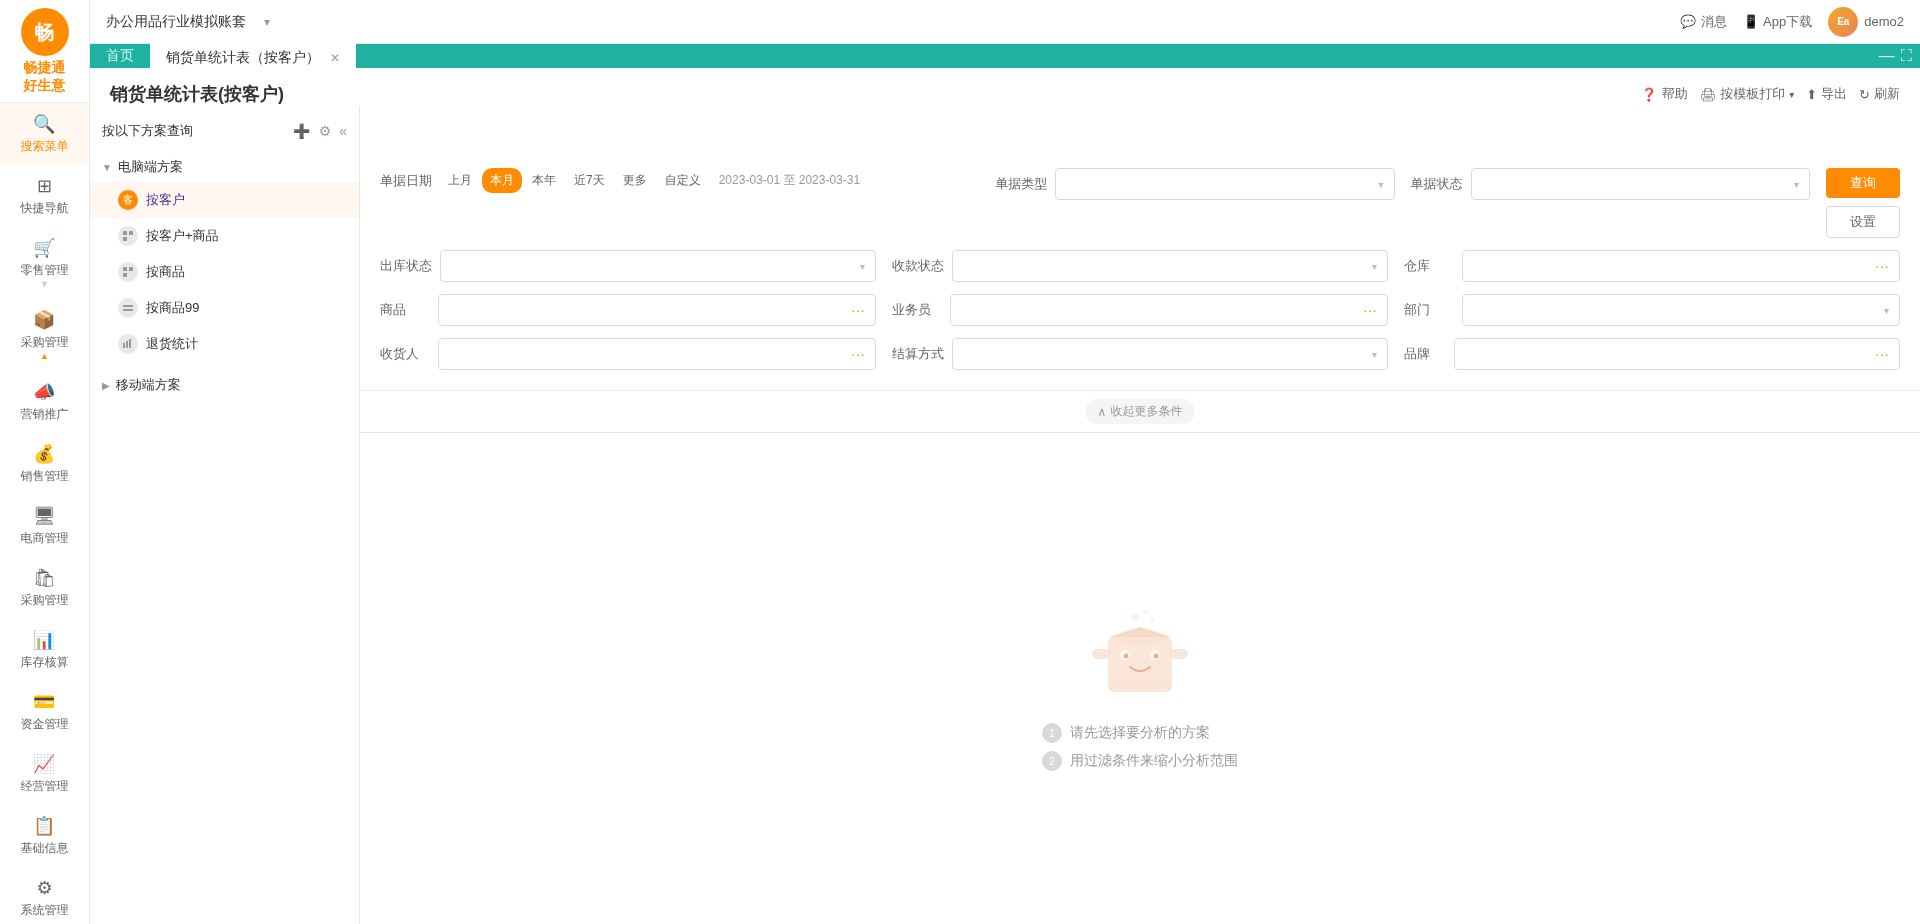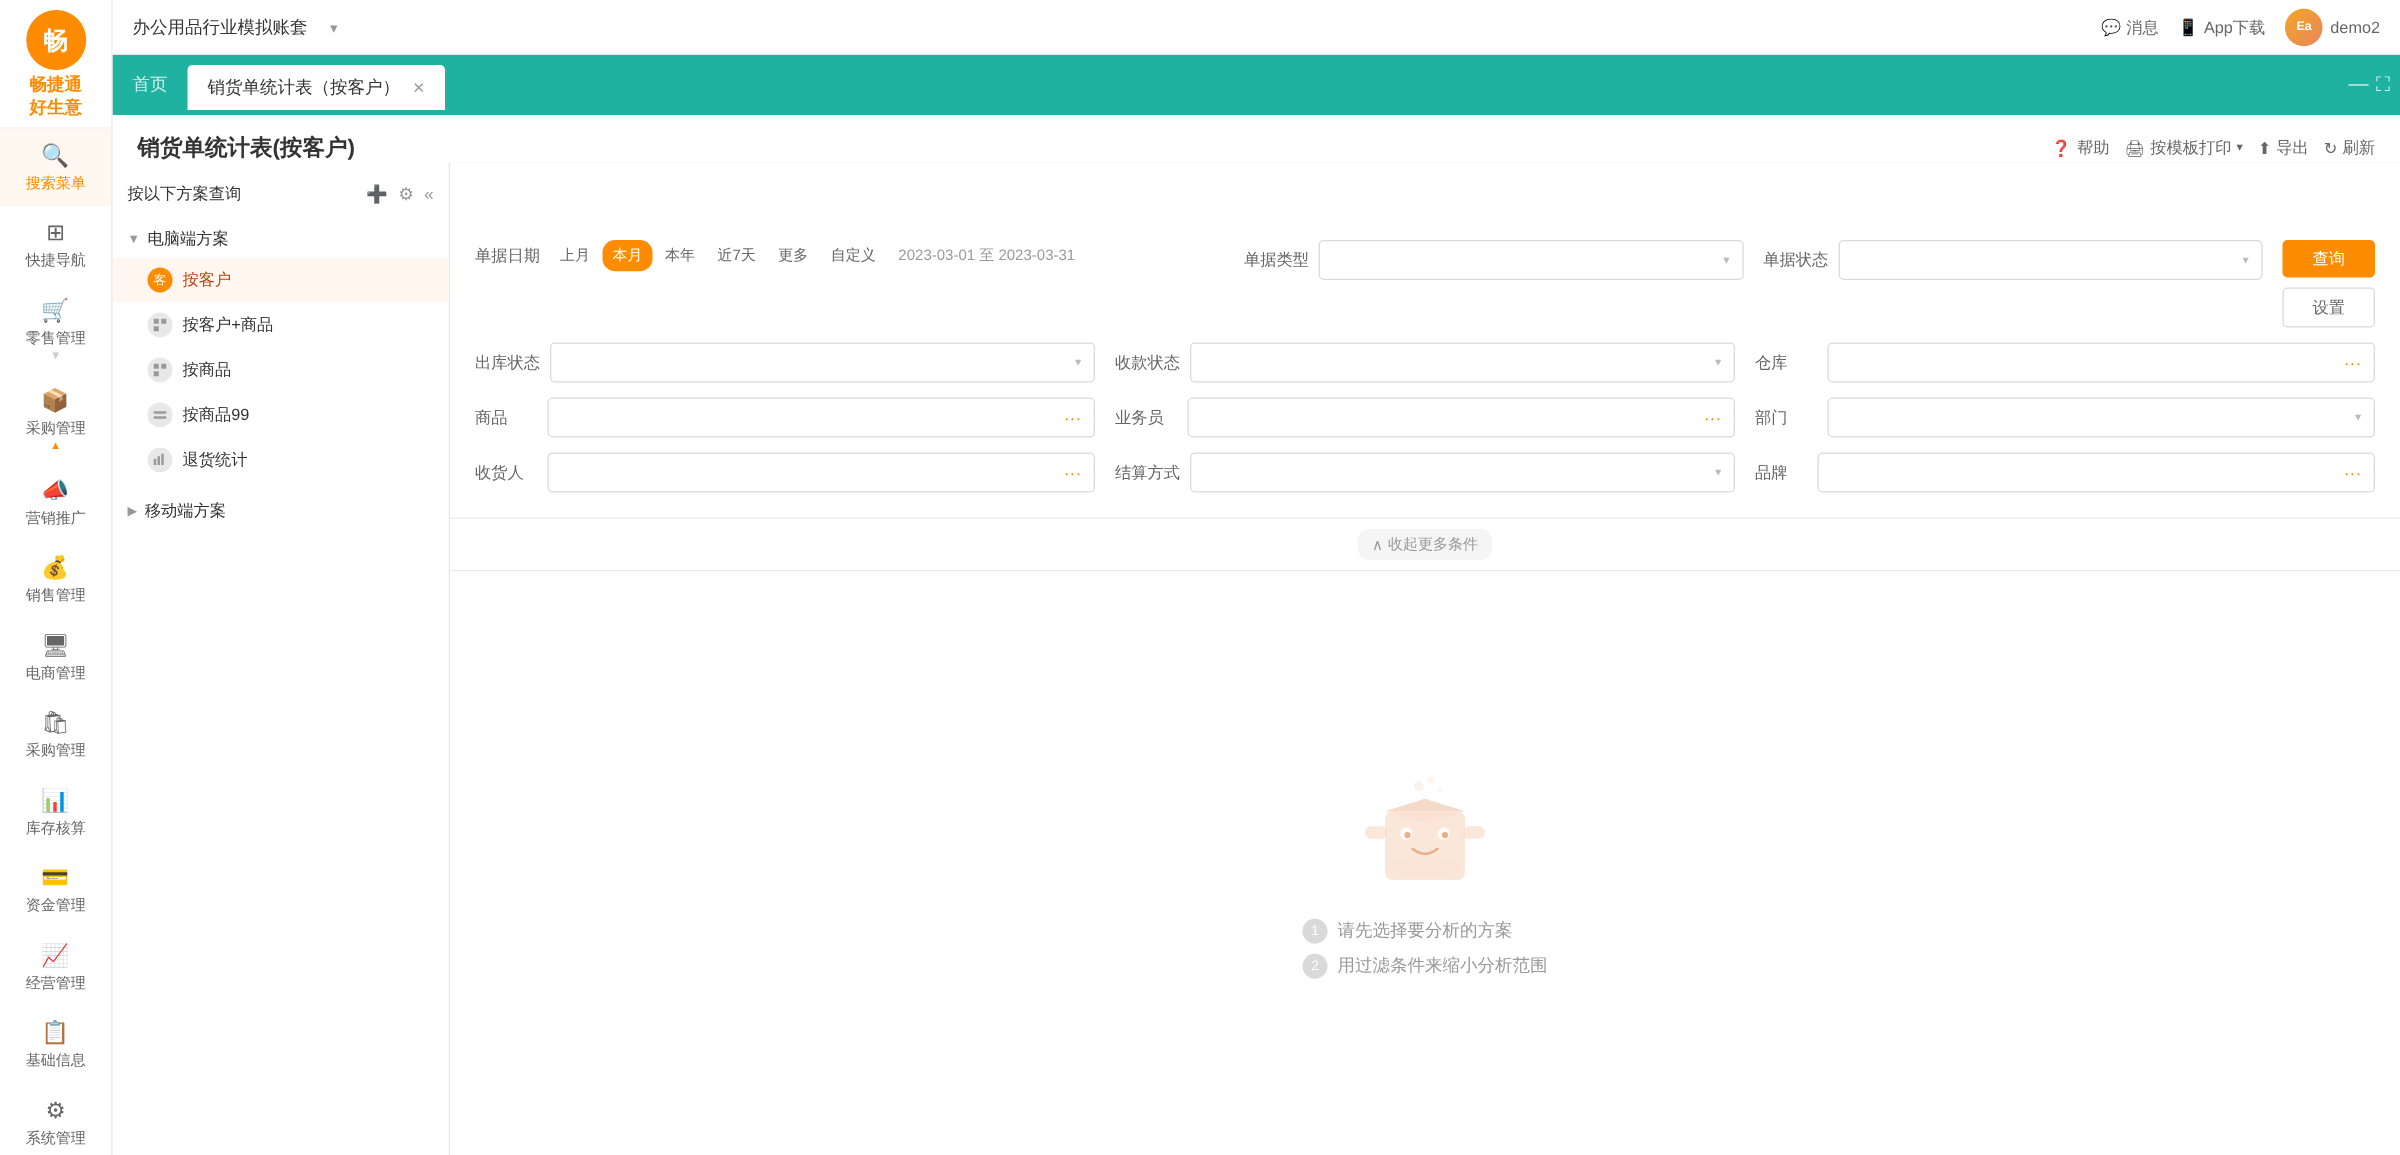--- a/index.html
+++ b/index.html
@@ -20,21 +20,21 @@
     
     .topbar { height: 44px; background: #fff; display: flex; align-items: center; justify-content: space-between; padding: 0 16px; border-bottom: 1px solid #e8e8e8; flex-shrink: 0; }
     .topbar-left { display: flex; align-items: center; gap: 18px; }
     .topbar-title { font-size: 14px; color: #333; }
     .topbar-dropdown { font-size: 12px; color: #999; cursor: pointer; }
     .topbar-right { display: flex; align-items: center; gap: 16px; }
     .topbar-btn { display: flex; align-items: center; gap: 4px; font-size: 13px; color: #666; cursor: pointer; }
     .avatar { width: 30px; height: 30px; border-radius: 50%; background: #ff8c00; display: flex; align-items: center; justify-content: center; color: #fff; font-size: 12px; overflow: hidden; }
 
     
-    .tabbar { height: 48px; background: #20b2a0; display: flex; align-items: center; padding: 0 0; flex-shrink: 0; }
+    .tabbar { height: 24px; background: #20b2a0; display: flex; align-items: center; padding: 0 0; flex-shrink: 0; }
     .tab-item { height: 40px; display: flex; align-items: center; padding: 0 16px; font-size: 14px; color: rgba(255,255,255,0.8); cursor: pointer; gap: 6px; }
     .tab-item.active { background: #fff; color: #333; border-radius: 4px 4px 0 0; height: 36px; margin-top: 4px; }
     .tab-close { color: #999; font-size: 12px; cursor: pointer; margin-left: 4px; }
     .tab-expand { margin-left: auto; margin-right: 8px; display: flex; gap: 6px; }
     .tab-expand-btn { color: rgba(255,255,255,0.8); cursor: pointer; font-size: 16px; }
 
     
     .page-content { flex: 1; overflow-y: auto; background: #f5f5f5; padding: 0; display: flex; flex-direction: column; }
 
     
@@ -55,21 +55,21 @@
 
     .scheme-group { padding: 4px 0; }
     .scheme-group-title { display: flex; align-items: center; padding: 6px 12px; cursor: pointer; }
     .scheme-group-arrow { color: #999; font-size: 10px; margin-right: 6px; }
     .scheme-group-label { font-size: 13px; color: #333; }
     .scheme-item { display: flex; align-items: center; padding: 8px 12px 8px 28px; cursor: pointer; gap: 8px; }
     .scheme-item.active { background: #fff7f0; }
     .scheme-item-icon { width: 20px; height: 20px; border-radius: 50%; background: #ff8c00; display: flex; align-items: center; justify-content: center; color: #fff; font-size: 10px; flex-shrink: 0; }
     .scheme-item-icon.gray { background: #e0e0e0; color: #999; }
     .scheme-item-label { font-size: 13px; color: #333; }
-    .scheme-item.active .scheme-item-label { color: #c2410c; }
+    .scheme-item.active .scheme-item-label { color: #4c1d95; }
 
     
     .right-panel { flex: 1; display: flex; flex-direction: column; overflow: hidden; }
 
     
     .filter-section { background: #fff; padding: 16px 20px; border-bottom: 1px solid #e8e8e8; }
     .filter-label { font-size: 13px; color: #666; white-space: nowrap; min-width: 50px; }
     .filter-control { flex: 1; display: flex; align-items: center; border: 1px solid #d9d9d9; border-radius: 4px; padding: 5px 10px; background: #fff; cursor: pointer; min-height: 32px; }
     .filter-control-text { flex: 1; font-size: 13px; color: #333; }
     .filter-control-placeholder { color: #bbb; }

